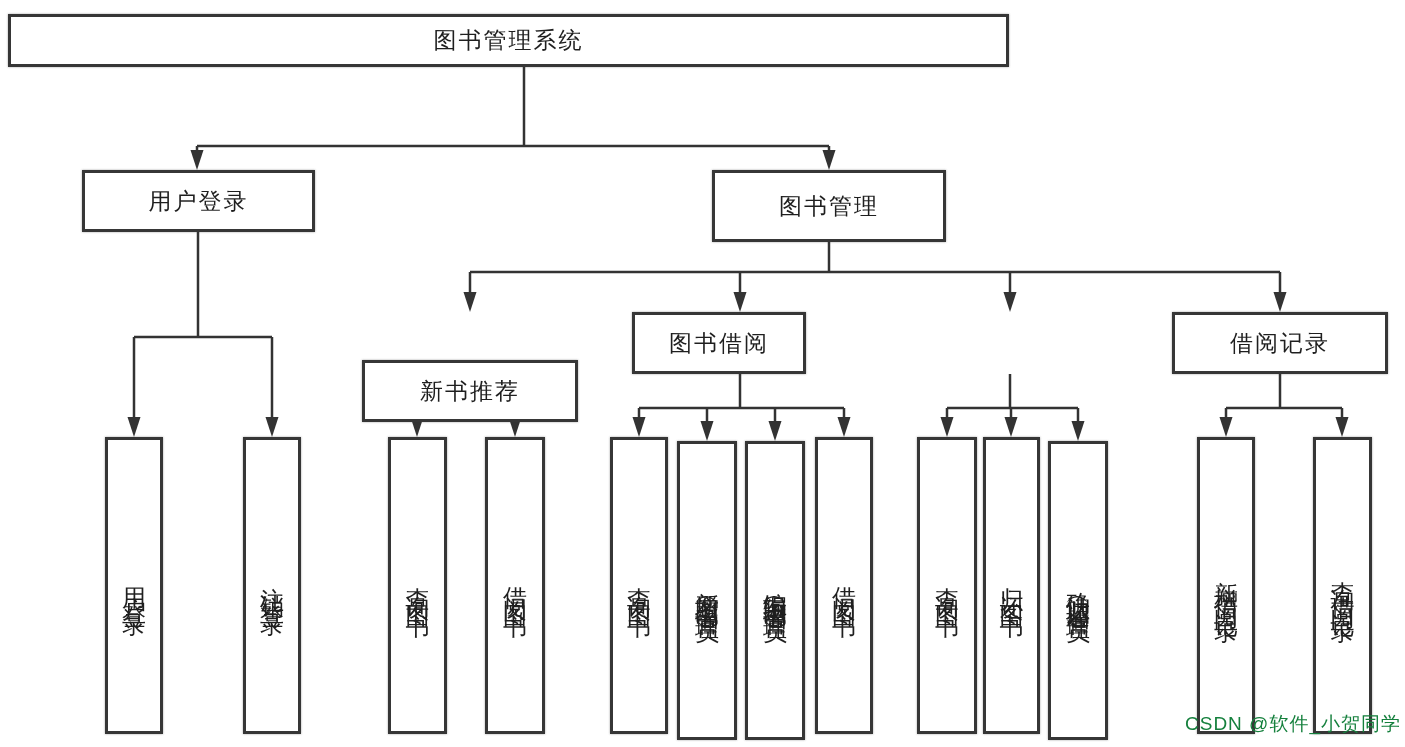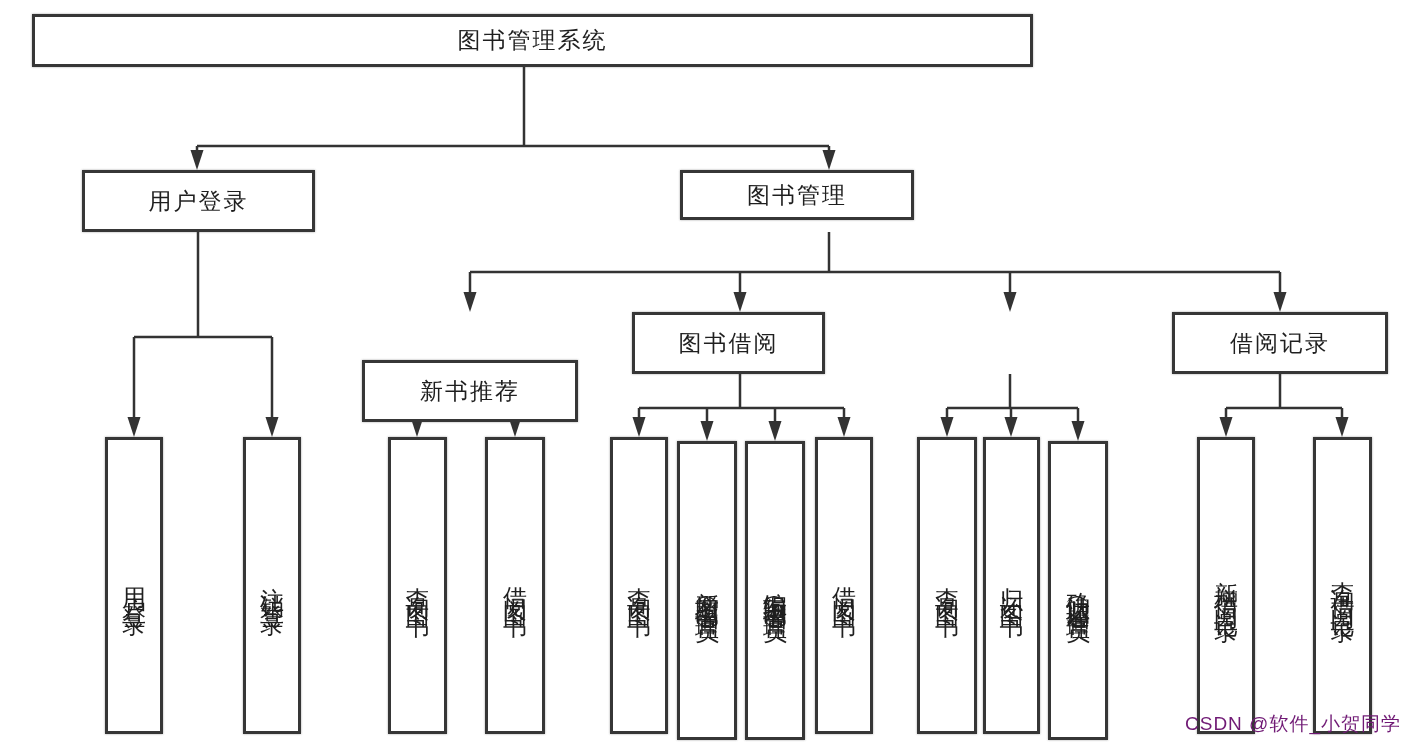--- a/index.html
+++ b/index.html
@@ -17,27 +17,27 @@
   }
   .h{font-size:23px;letter-spacing:2px;white-space:nowrap;}
   .v{
     writing-mode:vertical-rl;text-orientation:mixed;
     font-size:24px;letter-spacing:9px;line-height:1;
   }
   .v.long{letter-spacing:4px;}
   .v.mid{letter-spacing:8px;}
 
   
-  #root{left:32px;top:14px;width:1001px;height:53px;}
+  #root{left:8px;top:14px;width:1001px;height:53px;}
   
   #user-login{left:82px;top:170px;width:233px;height:62px;}
-  #book-mgmt{left:680px;top:170px;width:234px;height:50px;text-align:center;}
+  #book-mgmt{left:712px;top:170px;width:234px;height:72px;text-align:center;}
   
   #new-book-rec{left:362px;top:312px;width:216px;height:62px;margin-top:48px;}
-  #book-borrow{left:632px;top:312px;width:193px;height:62px;}
+  #book-borrow{left:632px;top:312px;width:174px;height:62px;}
   #current-borrow{left:902px;top:312px;width:216px;height:62px;}
   #borrow-records{left:1172px;top:312px;width:216px;height:62px;}
   
   .tall{top:437px;height:297px;}
   .tall-lo{top:441px;height:299px;}
   #v-user-login{left:105px;width:58px;}
   #v-logout{left:243px;width:58px;}
   #v-query-books-1{left:388px;width:59px;}
   #v-borrow-books-1{left:485px;width:60px;}
   #v-query-books-2{left:610px;width:58px;}
@@ -45,21 +45,21 @@
   #v-edit-books{left:745px;width:60px;}
   #v-borrow-books-2{left:815px;width:58px;}
   #v-query-books-3{left:917px;width:60px;}
   #v-return-books{left:983px;width:57px;}
   #v-confirm-return{left:1048px;width:60px;}
   #v-add-borrow-record{left:1197px;width:58px;}
   #v-query-borrow-record{left:1313px;width:59px;}
 
   #watermark{
     position:absolute;z-index:3;left:1185px;top:711px;
-    font-size:19px;letter-spacing:1px;color:#701a75;white-space:nowrap;
+    font-size:19px;letter-spacing:1px;color:#15803d;white-space:nowrap;
   }
 </style>
 </head>
 <body>
 
 <div id="stage">
 
   <svg id="wires" width="1405" height="747" viewBox="0 0 1405 747">
     <g stroke="#333333" stroke-width="2.5" fill="none">
 

